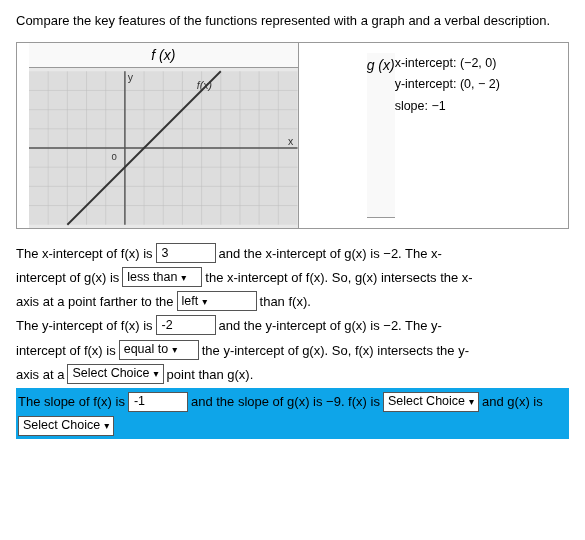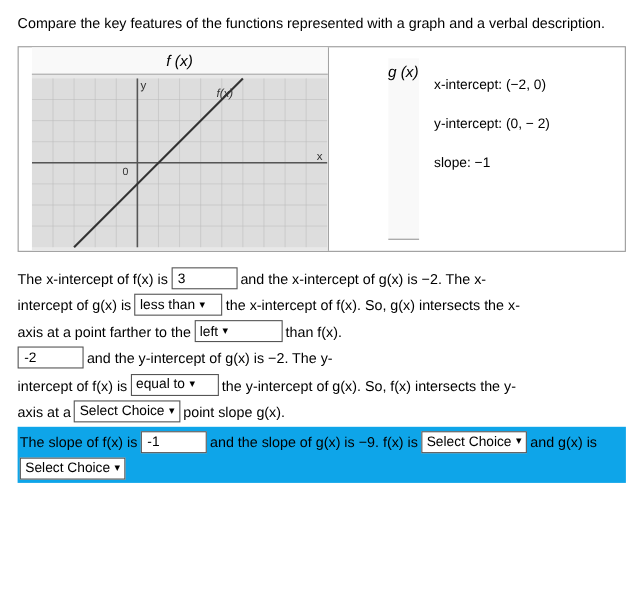--- a/index.html
+++ b/index.html
@@ -46,21 +46,21 @@
       position: relative;
       width: 100%;
       height: 160px;
       background: #e8e8e8;
       overflow: hidden;
     }
     .graph-info {
       font-size: 12.5px;
       line-height: 1.7;
     }
-    .graph-info p { margin: 14px; }
+    .graph-info p { margin: 0; }
 
     .prose {
       font-size: 13px;
       line-height: 1.7;
     }
     .prose .line {
       display: flex;
       flex-wrap: wrap;
       align-items: flex-start;
       gap: 3px;
@@ -174,32 +174,33 @@
     <span class="inline-select">less than</span>
     <span>the x-intercept of f(x). So, g(x) intersects the x-</span>
   </div>
   <div class="line">
     <span>axis at a point farther to the</span>
     <span class="inline-select">left</span>
     <span>than f(x).</span>
   </div>
 
   <div class="line">
+    <span>The y-intercept of f(x) is</span>
     <span class="inline-box">-2</span>
     <span>and the y-intercept of g(x) is −2. The y-</span>
   </div>
   <div class="line">
     <span>intercept of f(x) is</span>
     <span class="inline-select">equal to</span>
     <span>the y-intercept of g(x). So, f(x) intersects the y-</span>
   </div>
   <div class="line">
     <span>axis at a</span>
     <span class="inline-select">Select Choice</span>
-    <span>point slope g(x).</span>
+    <span>point than g(x).</span>
   </div>
 
   <div class="highlight-row">
     <span>The slope of f(x) is</span>
     <span class="inline-box">-1</span>
     <span>and the slope of g(x) is −9. f(x) is</span>
     <span class="inline-select">Select Choice</span>
     <span>and g(x) is</span>
     <span class="inline-select">Select Choice</span>
   </div>

